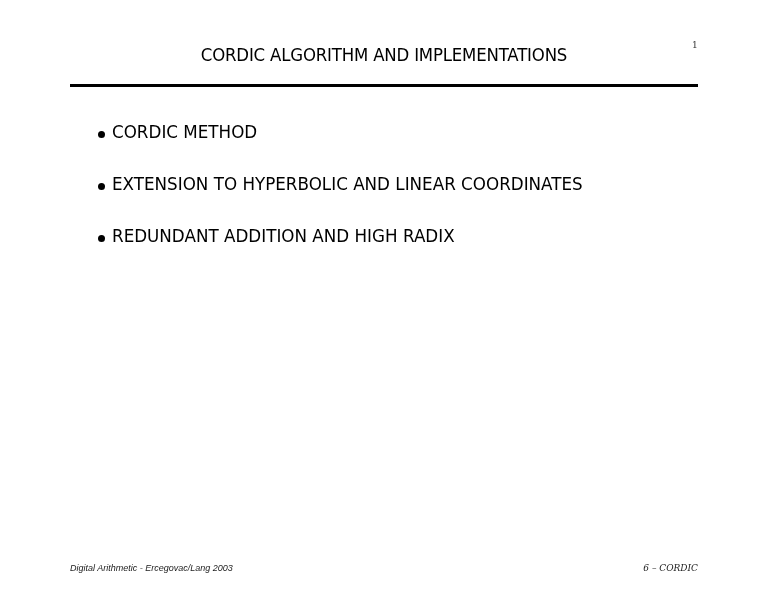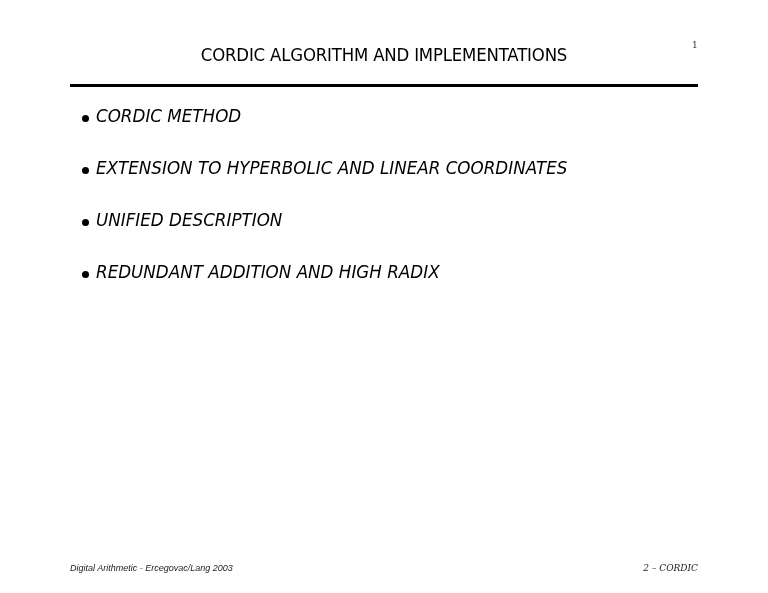--- a/index.html
+++ b/index.html
@@ -41,24 +41,23 @@
       left: 70px;
       top: 84px;
       width: 628px;
       height: 3px;
       background: #000000;
     }
     .bullet-list {
       position: absolute;
       left: 82px;
       top: 104px;
-      margin: 0;
+      margin: 16px;
       padding: 0;
       list-style: none;
-      font-style: italic;
     }
     .bullet-item {
       height: 52px;
       display: flex;
       align-items: flex-start;
       font-family: "DejaVu Sans", sans-serif;
       font-size: 18px;
       line-height: 24px;
       white-space: nowrap;
     }
@@ -111,23 +110,19 @@
     <li class="bullet-item">
       <span class="bullet-dot"></span>
       <span class="bullet-text"><span>CORDIC METHOD</span><span class="bullet-suffix"></span></span>
     </li>
     <li class="bullet-item">
       <span class="bullet-dot"></span>
       <span class="bullet-text"><span>EXTENSION TO HYPERBOLIC AND LINEAR COORDINATES</span><span class="bullet-suffix"></span></span>
     </li>
     <li class="bullet-item">
       <span class="bullet-dot"></span>
-      <span class="bullet-text"><span>UNIFIED DESCRIPTION</span><span class="bullet-suffix"></span></span>
-    </li>
-    <li class="bullet-item">
-      <span class="bullet-dot"></span>
       <span class="bullet-text"><span>REDUNDANT ADDITION AND HIGH RADIX</span><span class="bullet-suffix"></span></span>
     </li>
   </ul>
 
   <div class="footer-left">Digital Arithmetic - Ercegovac/Lang 2003</div>
-  <div class="footer-right">2 – CORDIC</div>
+  <div class="footer-right">6 – CORDIC</div>
 </div>
 
 </body></html>

